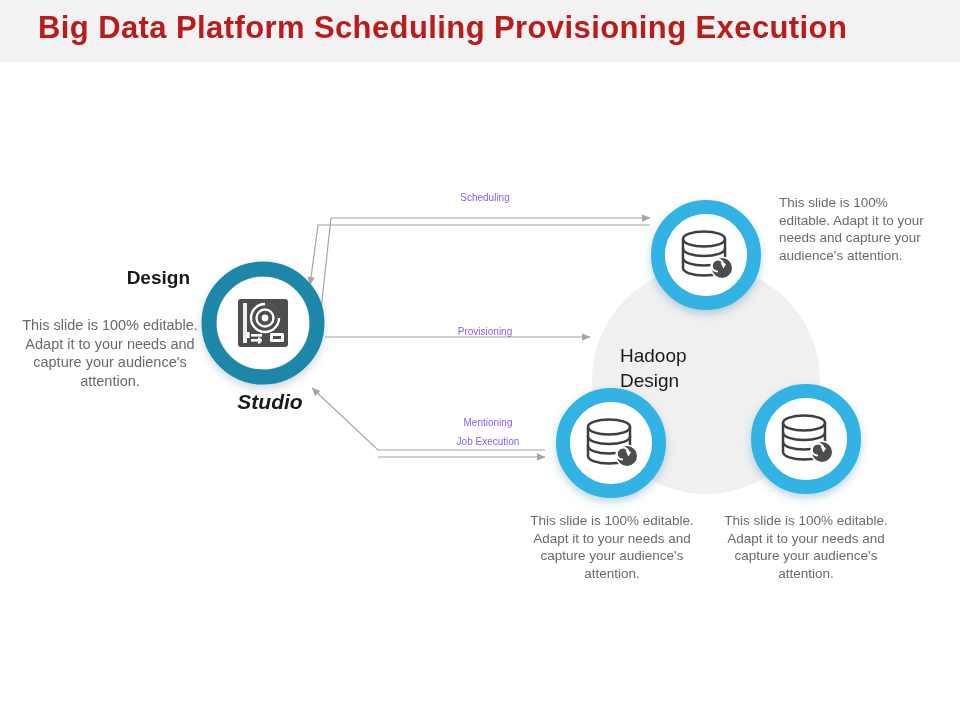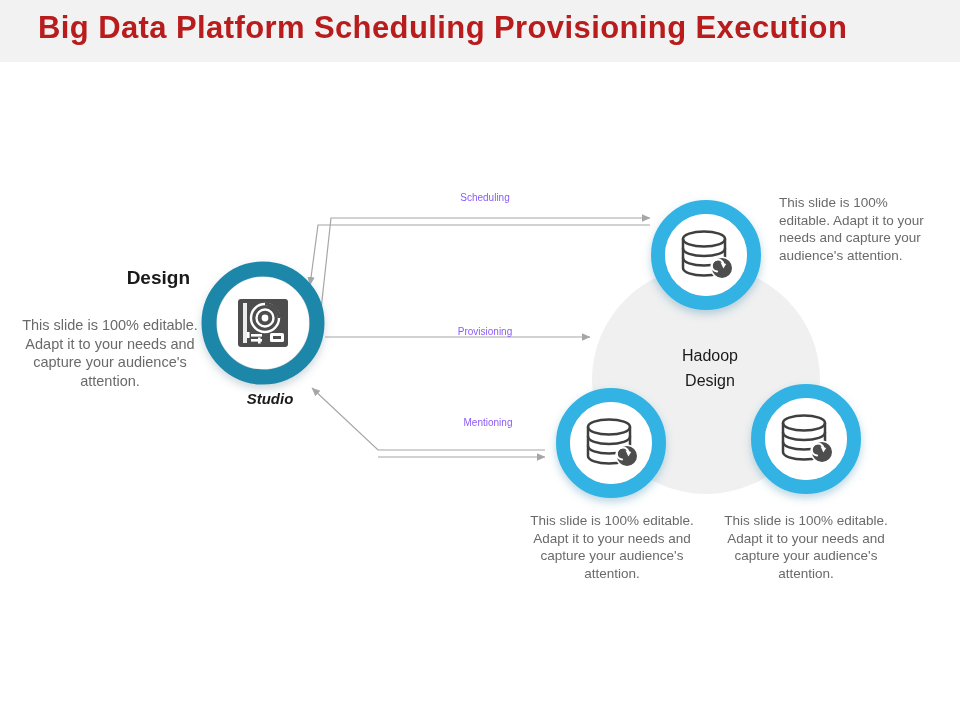--- a/index.html
+++ b/index.html
@@ -62,31 +62,30 @@
     width: 184px;
     text-align: center;
     font-size: 14.5px;
     color: #6a6a6a;
     line-height: 18.5px;
   }
   #studio-label {
     left: 190px; top: 328px;
     width: 160px;
     text-align: center;
-    font-size: 15px;
+    font-size: 21px;
     font-style: italic;
     font-weight: bold;
     color: #1a1a1a;
   }
 
   #hadoop-label {
     left: 620px; top: 281px;
     width: 180px;
-    text-align: center;
-    font-size: 16px;
+    font-size: 19px;
     color: #1a1a1a;
     line-height: 25px;
   }
 
   .conn-label {
     font-size: 10px;
     color: #8b5cf6;
     text-align: center;
     line-height: 19px;
   }
@@ -238,20 +237,21 @@
     <div>Hadoop</div>
     <div>Design</div>
   </div>
 
   <div id="label-scheduling" class="txt conn-label">Scheduling</div>
 
   <div id="label-provisioning" class="txt conn-label">Provisioning</div>
 
   <div id="label-execution" class="txt conn-label">
     <div>Mentioning</div>
+    <div>Job Execution</div>
   </div>
 
   <div id="caption-top-right" class="txt caption">This slide is 100% editable. Adapt it to your needs and capture your audience's attention.</div>
 
   <div id="caption-bottom-left" class="txt caption">This slide is 100% editable. Adapt it to your needs and capture your audience's attention.</div>
 
   <div id="caption-bottom-right" class="txt caption">This slide is 100% editable. Adapt it to your needs and capture your audience's attention.</div>
 
 </div>
 

